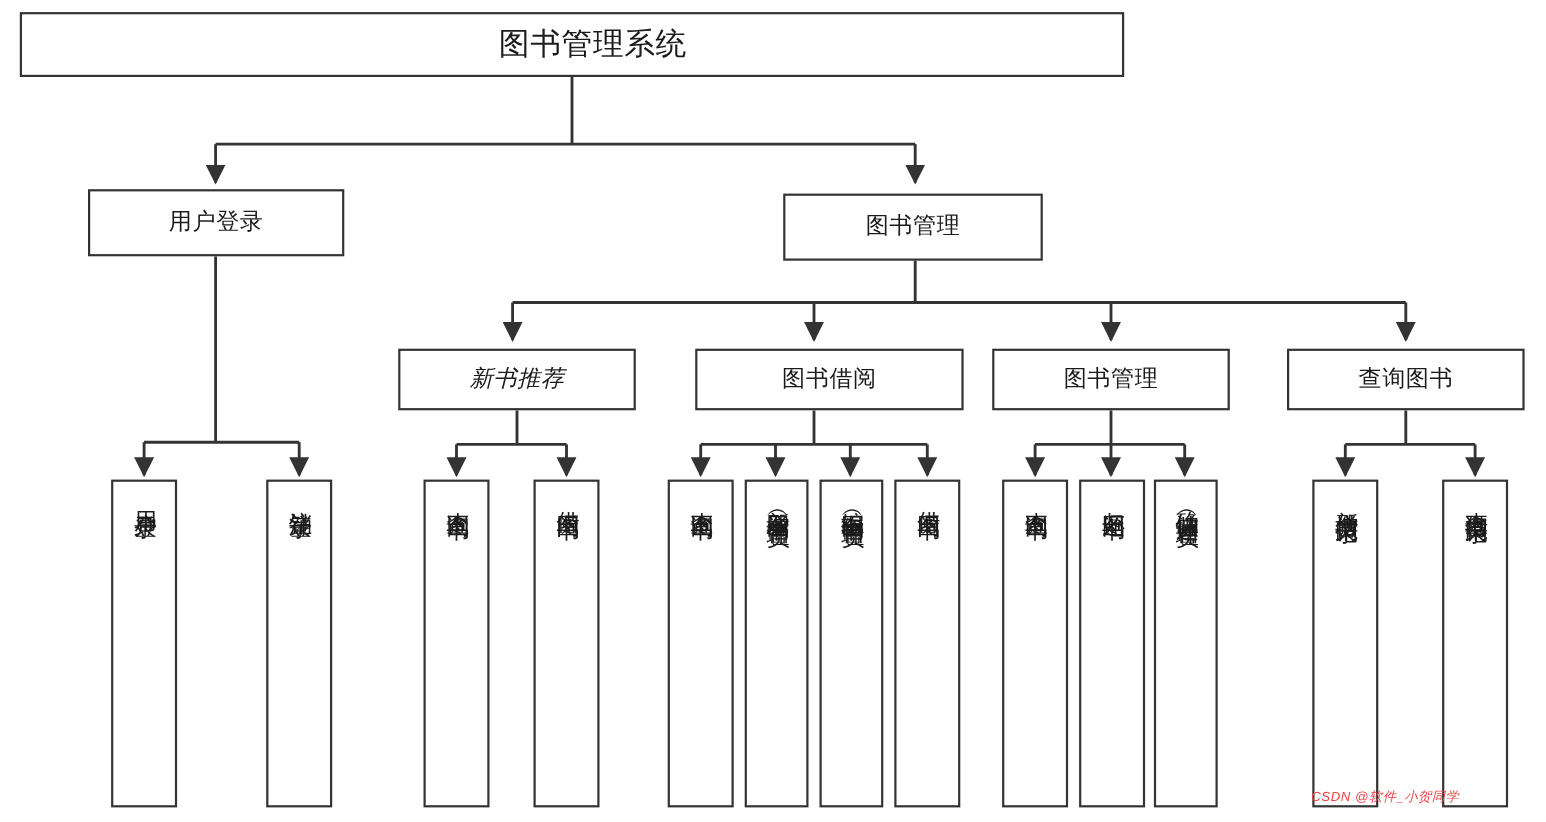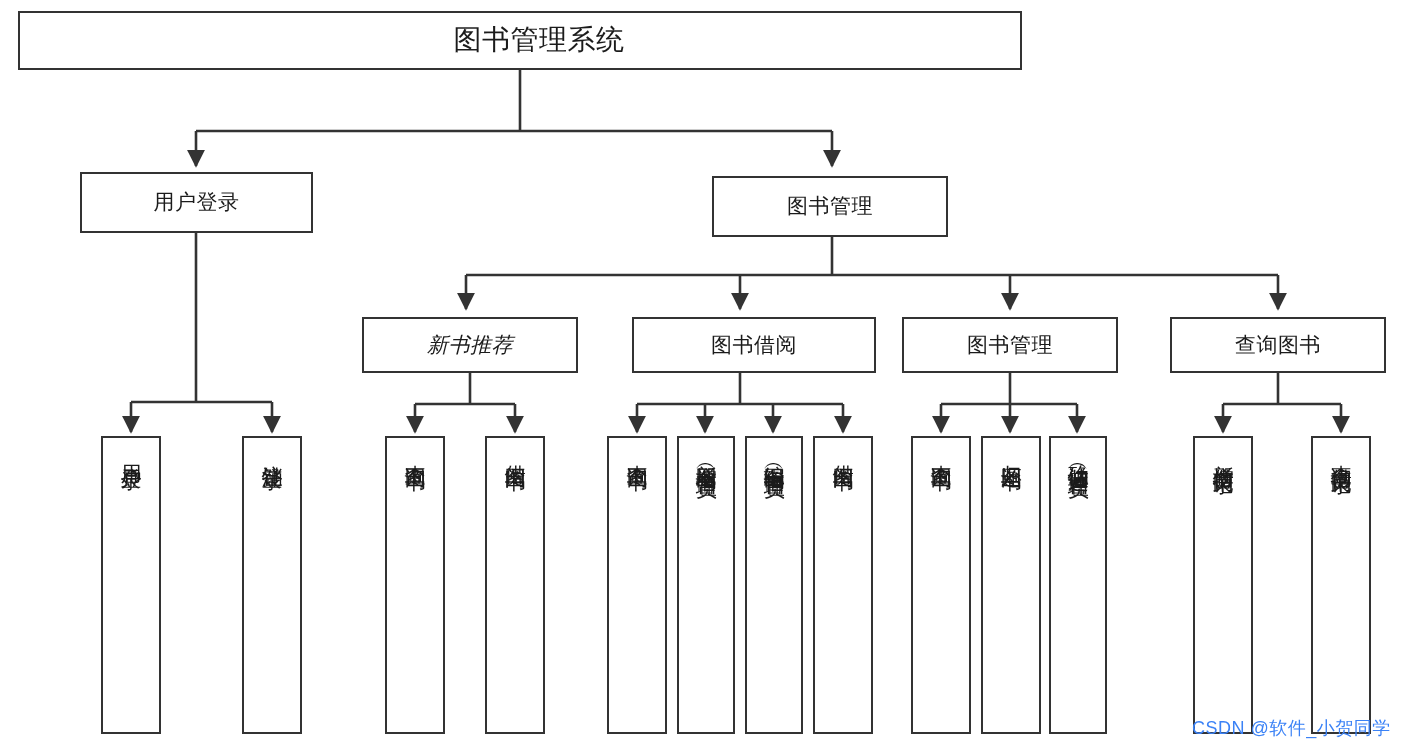--- a/index.html
+++ b/index.html
@@ -57,25 +57,26 @@
     white-space: normal;
     max-height: 285px;
   }
   .node.leaf.tall .label {
     max-height: 290px;
   }
   #watermark {
     position: absolute;
     left: 1192px;
     top: 716px;
-    font-size: 18px;
-    color: #3b82f6;
+    font-size: 12px;
+    color: #ef4444;
     white-space: nowrap;
     z-index: 5;
     letter-spacing: 0.5px;
+    font-style: italic;
   }
 </style>
 </head>
 <body>
 
 <div id="canvas">
 
   <svg id="edges" viewBox="0 0 1405 747">
     <defs>
       <marker id="arrow" viewBox="0 0 10 10" refX="9" refY="5" markerWidth="7" markerHeight="7" orient="auto-start-reverse">

